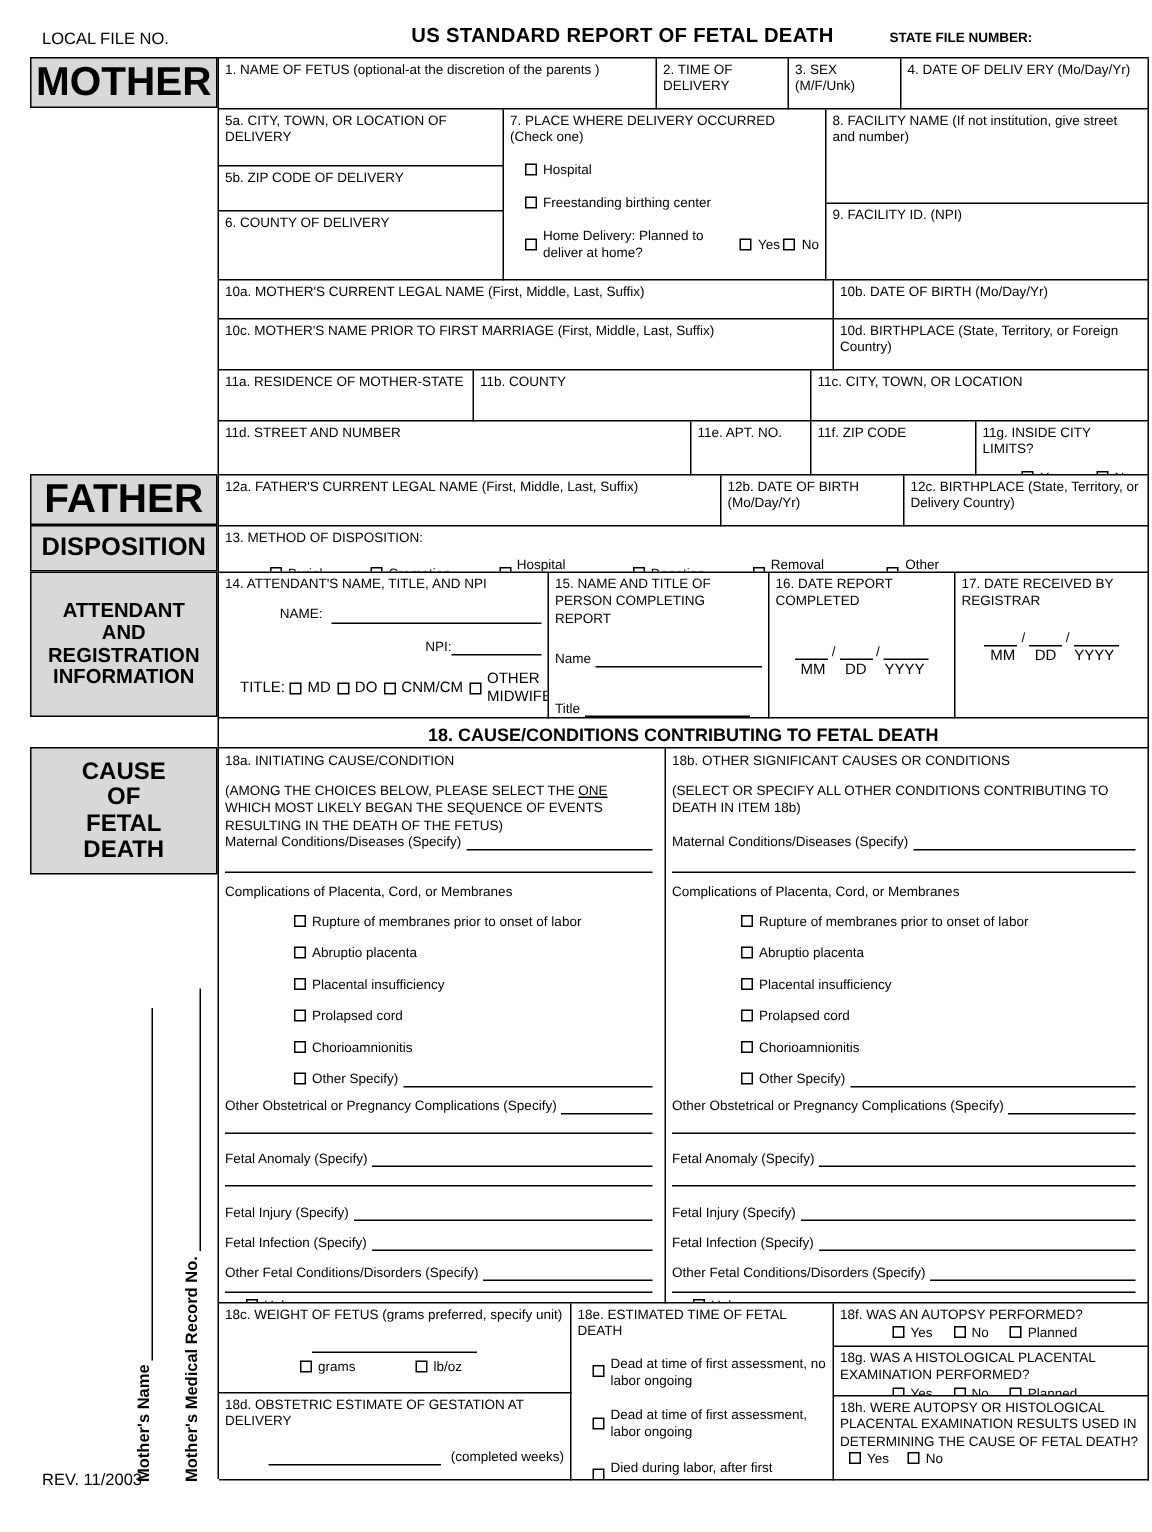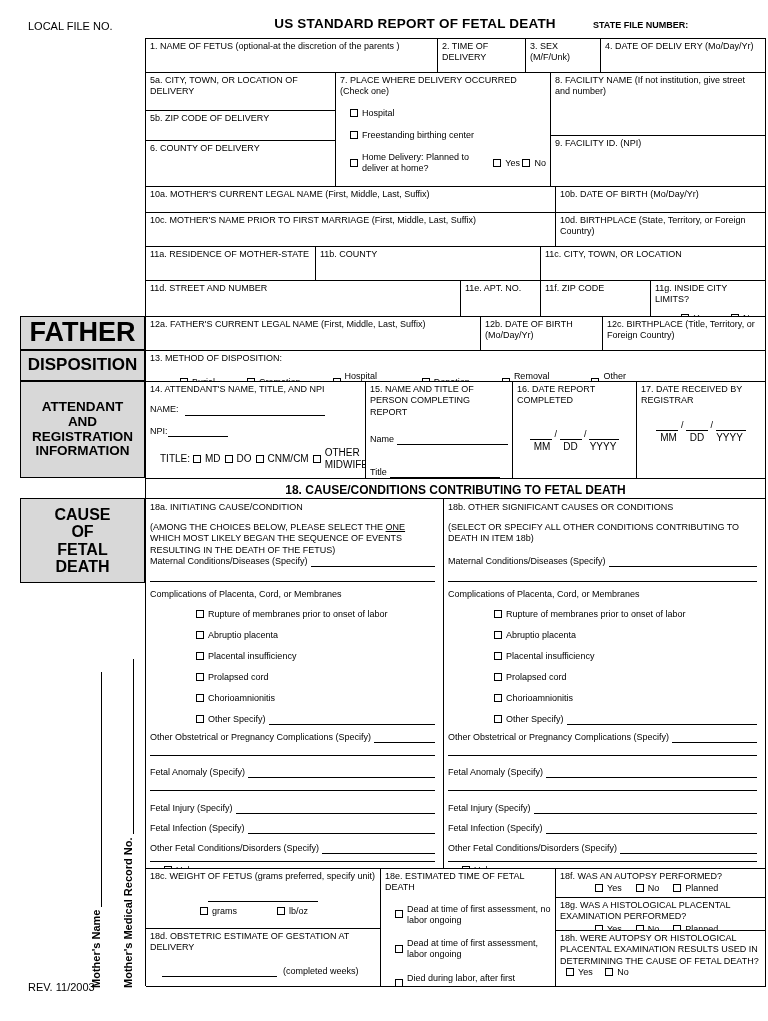--- a/index.html
+++ b/index.html
@@ -17,39 +17,40 @@
   
   #tbl{position:absolute;left:145px;top:38px;width:621px;height:948px;
        border-top:1.5px solid #000;border-left:1.5px solid #000;box-sizing:border-box;}
   .cell{position:absolute;border-right:1px solid #000;border-bottom:1px solid #000;
         box-sizing:border-box;padding:2px 4px;font-size:9px;line-height:1.25;overflow:hidden;}
   .b{font-weight:bold;}
   .cb{display:inline-block;width:6px;height:6px;border:1px solid #000;
       vertical-align:middle;margin:0 4px 1px 0;flex:0 0 auto;}
   .fl{display:inline-block;border-bottom:1px solid #000;height:10px;vertical-align:bottom;}
   .grow{flex:1 1 auto;margin-left:3px;}
-  .specline{display:flex;align-items:flex-end;}
+  .specline{display:flex;align-items:flex-end;justify-content:flex-end;}
   .hr2{border-top:1px solid #000;height:0;}
   .u{text-decoration:underline;margin-top:48px;}
   .opt{display:flex;align-items:center;padding-left:10px;}
   .small{font-size:10px;}
   .vlabel{position:absolute;transform:rotate(-90deg);transform-origin:0 0;
           white-space:nowrap;font-size:11px;font-weight:bold;}
   .datewrap{text-align:center;margin-top:14px;font-size:9px;}
   .dlbl{display:inline-block;text-align:center;font-size:10px;}
 </style>
 </head>
 <body>
 
 <div id="page">
 
   <div class="abs hdr-small" style="left:28px;top:20px;">LOCAL FILE NO.</div>
   <div class="abs hdr-title" style="left:145px;top:16px;width:540px;">US STANDARD REPORT OF FETAL DEATH</div>
   <div class="abs hdr-state" style="left:593px;top:20px;">STATE FILE NUMBER:</div>
 
+  <div class="sidebox" style="top:38px;height:34px;font-size:27px;">MOTHER</div>
   <div class="sidebox" style="top:316px;height:34px;font-size:27px;">FATHER</div>
   <div class="sidebox" style="top:350px;height:31px;font-size:17px;">DISPOSITION</div>
   <div class="sidebox" style="top:381px;height:97px;font-size:13.5px;">ATTENDANT
 AND
 REGISTRATION
 INFORMATION</div>
   <div class="sidebox" style="top:498px;height:85px;font-size:16px;">CAUSE
 OF
 FETAL
 DEATH</div>
@@ -157,21 +158,21 @@
       </div>
     </div>
 
     <div class="cell" style="left:0;top:278px;width:335px;height:34px;">
       <span>12a.  FATHER'S CURRENT LEGAL NAME (First, Middle, Last, Suffix)</span>
     </div>
     <div class="cell" style="left:335px;top:278px;width:122px;height:34px;">
       <span>12b.  DATE OF BIRTH (Mo/Day/Yr)</span>
     </div>
     <div class="cell" style="left:457px;top:278px;width:163px;height:34px;">
-      <span>12c.  BIRTHPLACE (Title, Territory, or Foreign Country)</span>
+      <span>12c.  BIRTHPLACE (State, Territory, or Delivery Country)</span>
     </div>
 
     <div class="cell" style="left:0;top:312px;width:620px;height:31px;">
       <div>13.  METHOD OF DISPOSITION:</div>
       <div class="opt" style="margin-top:7px;margin-left:10px;">
         <span class="opt" style="margin-right:22px;">
             <span class="cb"></span>
             <span>Burial</span>
           </span>
         <span class="opt" style="margin-right:22px;">

